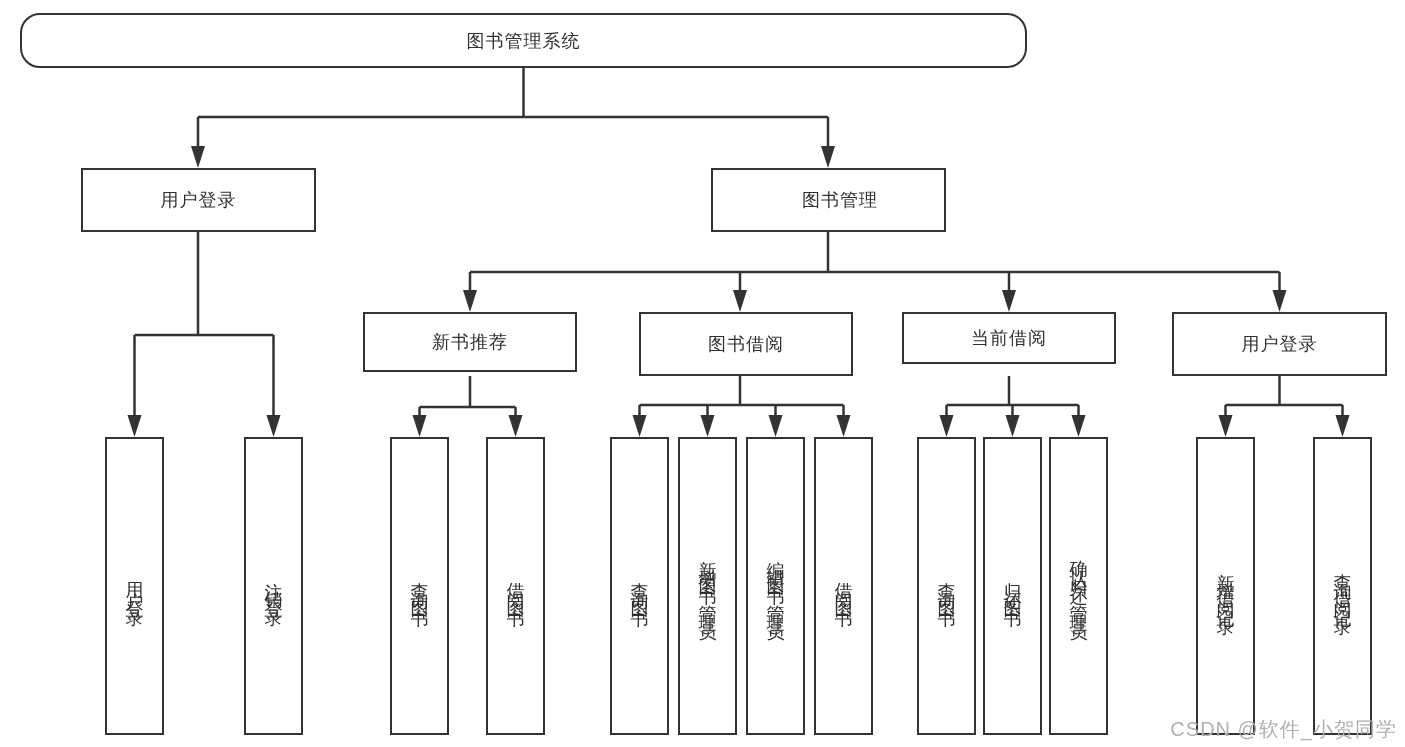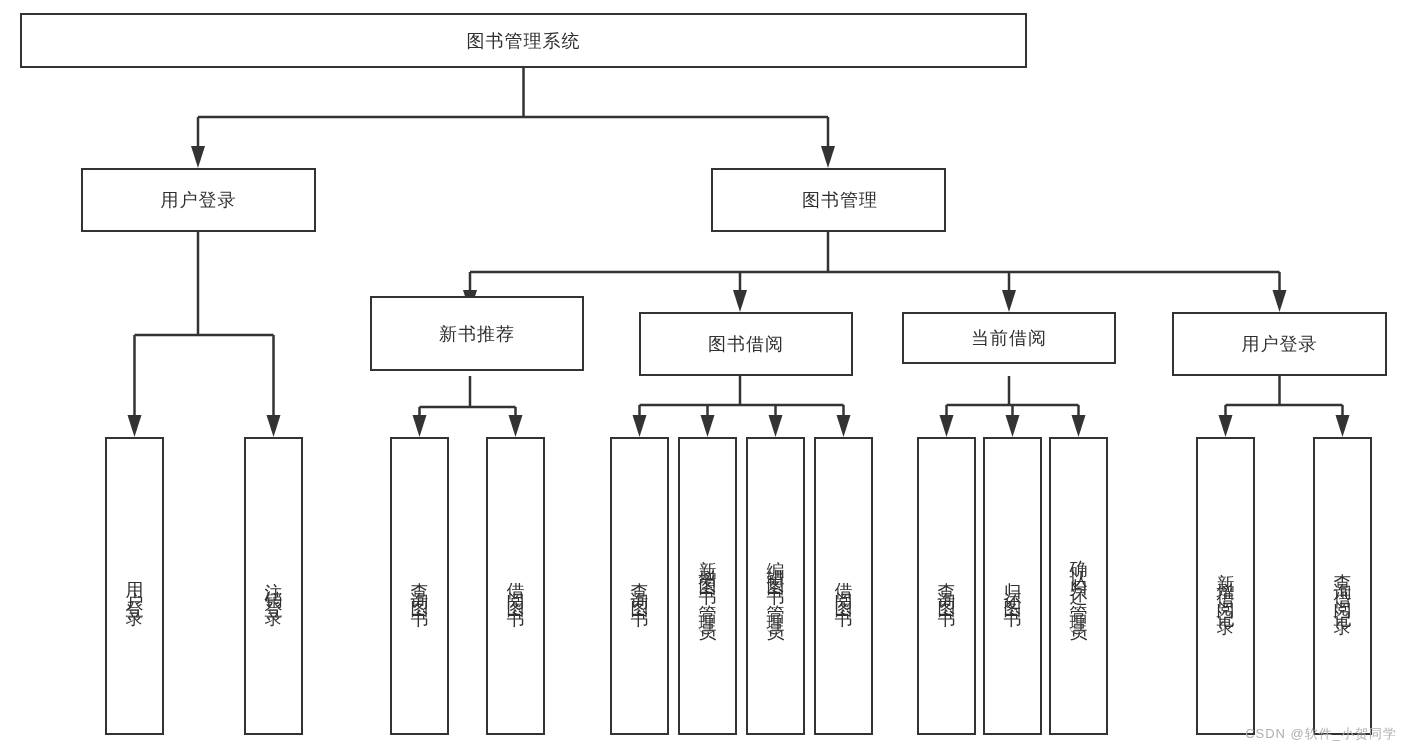--- a/index.html
+++ b/index.html
@@ -34,21 +34,21 @@
     writing-mode: vertical-lr;
     text-orientation: mixed;
     letter-spacing: 9px;
     line-height: 1;
     text-align: center;
   }
   .watermark {
     position: absolute;
     right: 8px;
     bottom: 4px;
-    font-size: 13px;
+    font-size: 20px;
     color: #b0b0b0;
     letter-spacing: 1px;
     white-space: nowrap;
   }
 </style>
 </head>
 <body>
 
 <div class="canvas">
 
@@ -134,26 +134,26 @@
       <path d="M1225.5,405 H1342.5"></path>
       <path d="M1225.5,405 V416"></path>
       <path d="M1342.5,405 V416"></path>
     </g>
     <g fill="#333333" stroke="none">
       <path d="M1218.5,415 L1232.5,415 L1225.5,437 Z"></path>
       <path d="M1335.5,415 L1349.5,415 L1342.5,437 Z"></path>
     </g>
   </svg>
 
-  <div class="node" style="left:20px; top:13px; width:1007px; height:55px;">图书管理系统</div>
+  <div class="node" style="left:20px; top:13px; width:1007px; height:55px;border-radius:20px;">图书管理系统</div>
 
   <div class="node" style="left:81px; top:168px; width:235px; height:64px;">用户登录</div>
   <div class="node" style="left:711px; top:168px; width:235px; height:64px;padding-left:23px;">图书管理</div>
 
-  <div class="node" style="left:363px; top:296px; width:214px; height:75px;margin-left:7px;">新书推荐</div>
+  <div class="node" style="left:363px; top:312px; width:214px; height:60px;">新书推荐</div>
   <div class="node" style="left:639px; top:312px; width:214px; height:64px;">图书借阅</div>
   <div class="node" style="left:902px; top:312px; width:214px; height:52px;">当前借阅</div>
   <div class="node" style="left:1172px; top:312px; width:215px; height:64px;">用户登录</div>
 
   <div class="node vert" style="left:105px; top:437px; width:59px; height:298px;">用户登录</div>
   <div class="node vert" style="left:244px; top:437px; width:59px; height:298px;">注销登录</div>
 
   <div class="node vert" style="left:390px; top:437px; width:59px; height:298px;">查询图书</div>
   <div class="node vert" style="left:486px; top:437px; width:59px; height:298px;">借阅图书</div>
 

